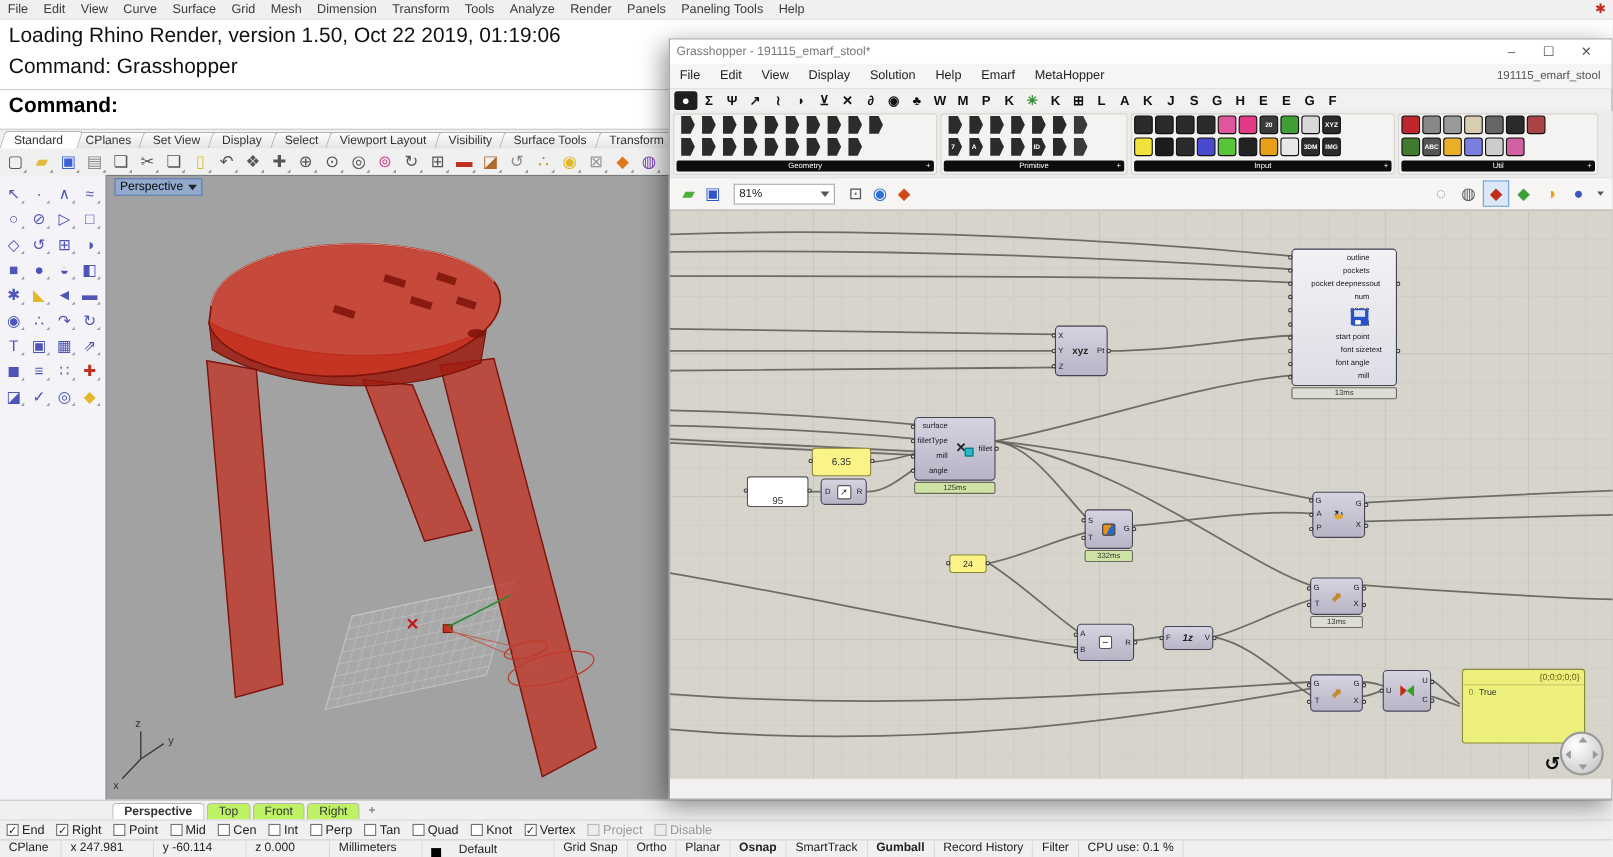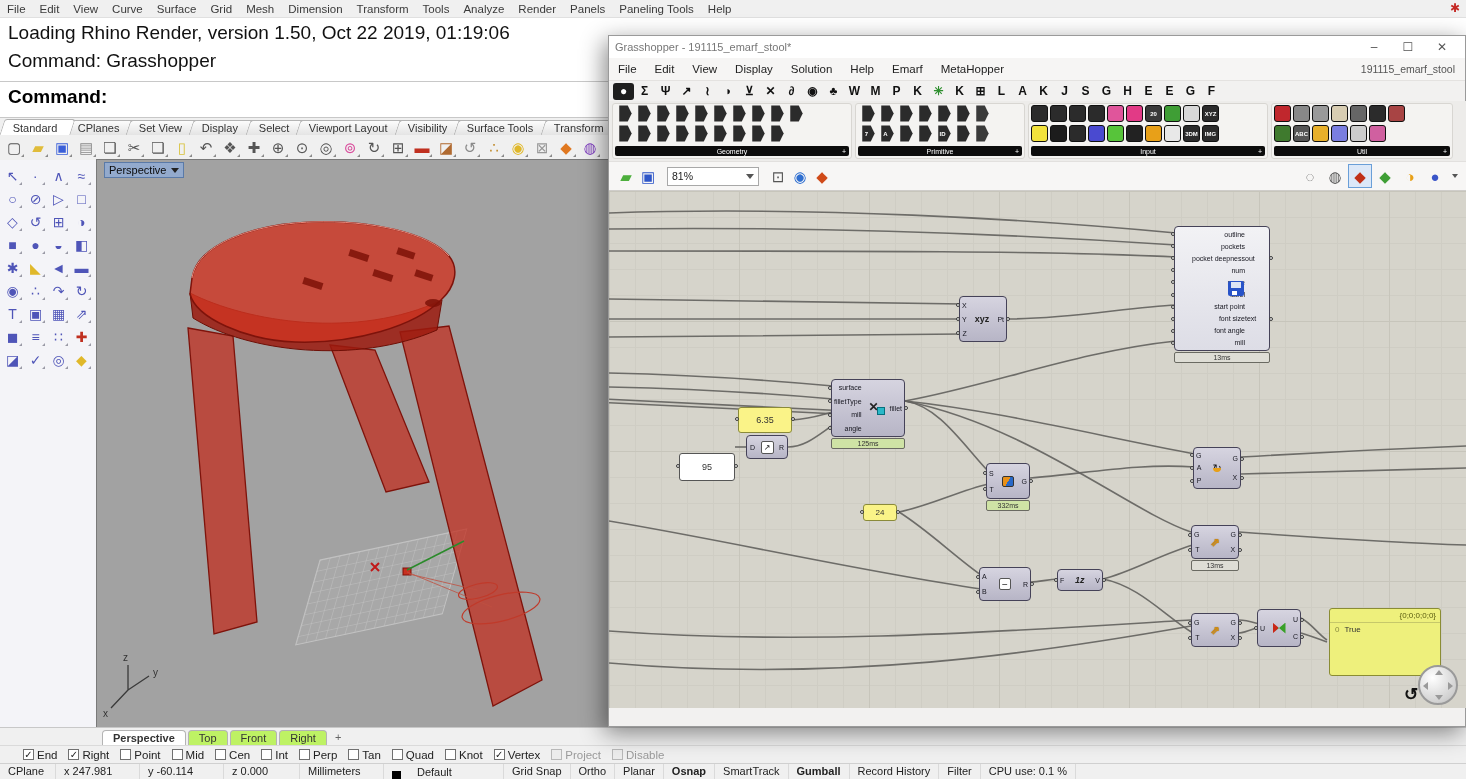--- a/index.html
+++ b/index.html
@@ -45,21 +45,21 @@
   .redtop{fill:#d03522;fill-opacity:.8;stroke:#7e130b;stroke-width:1.5;}
   .reddark{fill:#9c1a0e;fill-opacity:.85;stroke:#6e0f06;stroke-width:1;}
   .rell{fill:none;stroke:#c03a2a;stroke-width:1.2;}
   .redge2{fill:none;stroke:#e8887a;stroke-width:1;}
 
   
   #vptabs{position:absolute;left:0;top:727px;width:1466px;height:18px;background:#f0f0f0;border-top:1px solid #c8c8c8;display:flex;align-items:flex-end;padding-left:102px;}
   .vtab{font-size:11px;color:#333;padding:1px 10px;background:#bef264;border:1px solid #b4b4b4;border-bottom:none;border-radius:4px 4px 0 0;margin-right:2px;}
   .vtab.active{background:#fff;font-weight:bold;}
   #vptab-plus{font-size:11px;color:#666;padding:0 6px 2px 6px;}
-  #osnap{position:absolute;left:0;top:745px;width:1466px;height:18px;background:#f0f0f0;display:flex;align-items:center;padding-left:23px;gap:11px;border-top:1px solid #dadada;}
+  #osnap{position:absolute;left:0;top:745px;width:1466px;height:18px;background:#f0f0f0;display:flex;align-items:center;padding-left:6px;gap:11px;border-top:1px solid #dadada;}
   .os{display:flex;align-items:center;gap:3px;font-size:11.5px;color:#222;}
   .os .cb{width:11px;height:11px;border:1px solid #707070;background:#fff;display:inline-flex;align-items:center;justify-content:center;font-size:10px;color:#222;}
   .os.checked .cb::after{content:"✓";}
   .os.disabled{color:#9a9a9a;}
   .os.disabled .cb{background:#ececec;border-color:#b8b8b8;}
   #statusbar{position:absolute;left:0;top:763px;width:1466px;height:16px;background:#f0f0f0;border-top:1px solid #d0d0d0;display:flex;align-items:center;font-size:11px;color:#222;}
   .seg{padding:0 8px;border-right:1px solid #dadada;height:16px;line-height:15px;white-space:nowrap;}
   #seg-layer{display:flex;align-items:flex-end;gap:16px;min-width:120px;}
   #seg-layer .sw{width:9px;height:9px;background:#000;display:inline-block;}
   #stoggles{display:flex;}
@@ -112,21 +112,21 @@
   .pin .nub,.pout .nub{width:4px;height:4px;border-radius:50%;background:#e8e8e8;border:1px solid #3a3a3a;flex:0 0 auto;}
   .pin .nub{margin-left:-4px;}
   .pout .nub{margin-right:-4px;}
   .pin span{flex:1;text-align:right;}
   .pout span{flex:1;text-align:left;}
   .nico{flex:1;display:flex;align-items:center;justify-content:center;position:relative;}
   .nico-t{font-size:9px;font-weight:bold;color:#222;}
   .prof{position:absolute;z-index:2;height:11px;background:#deddd5;border:1px solid #6a6a62;border-radius:2px;font-size:7px;color:#333;text-align:center;line-height:10px;}
   .prof.green{background:#cfe3a5;}
   .ypanel{position:absolute;z-index:2;background:#faf388;border:1.5px solid #8a8a3a;border-radius:3px;display:flex;align-items:center;justify-content:center;font-size:9px;color:#333;}
-  .wpanel{position:absolute;z-index:2;background:#fff;border:1.5px solid #555;border-radius:3px;display:flex;align-items:center;justify-content:center;font-size:9px;color:#333;margin-top:20px;}
+  .wpanel{position:absolute;z-index:2;background:#fff;border:1.5px solid #555;border-radius:3px;display:flex;align-items:flex-end;justify-content:center;font-size:9px;color:#333;}
   .ypanel .nub,.wpanel .nub{position:absolute;width:4px;height:4px;border-radius:50%;background:#e8e8e8;border:1px solid #3a3a3a;}
   .nub.l{left:-4px;top:50%;margin-top:-3px;}
   .nub.r{right:-4px;top:50%;margin-top:-3px;}
   #floppy{width:16px;height:15px;background:#2853c8;border-radius:2px;position:absolute;left:56%;top:44%;}
   #floppy::before{content:"";position:absolute;left:3px;top:1px;right:3px;height:6px;background:#dce4f4;}
   #floppy::after{content:"";position:absolute;left:4px;bottom:1px;width:5px;height:4px;background:#fff;}
   .fillet-ico{width:14px;height:12px;position:relative;}
   .fillet-ico::before{content:"✕";position:absolute;left:0;top:-2px;font-size:12px;font-weight:bold;color:#222;}
   .fillet-ico::after{content:"";position:absolute;right:-2px;bottom:-1px;width:6px;height:6px;background:#2ab8c8;border:1px solid #06707e;}
   .map-ico{width:12px;height:11px;background:linear-gradient(120deg,#e89018 50%,#2868c8 50%);border:1px solid #333;border-radius:2px;}

